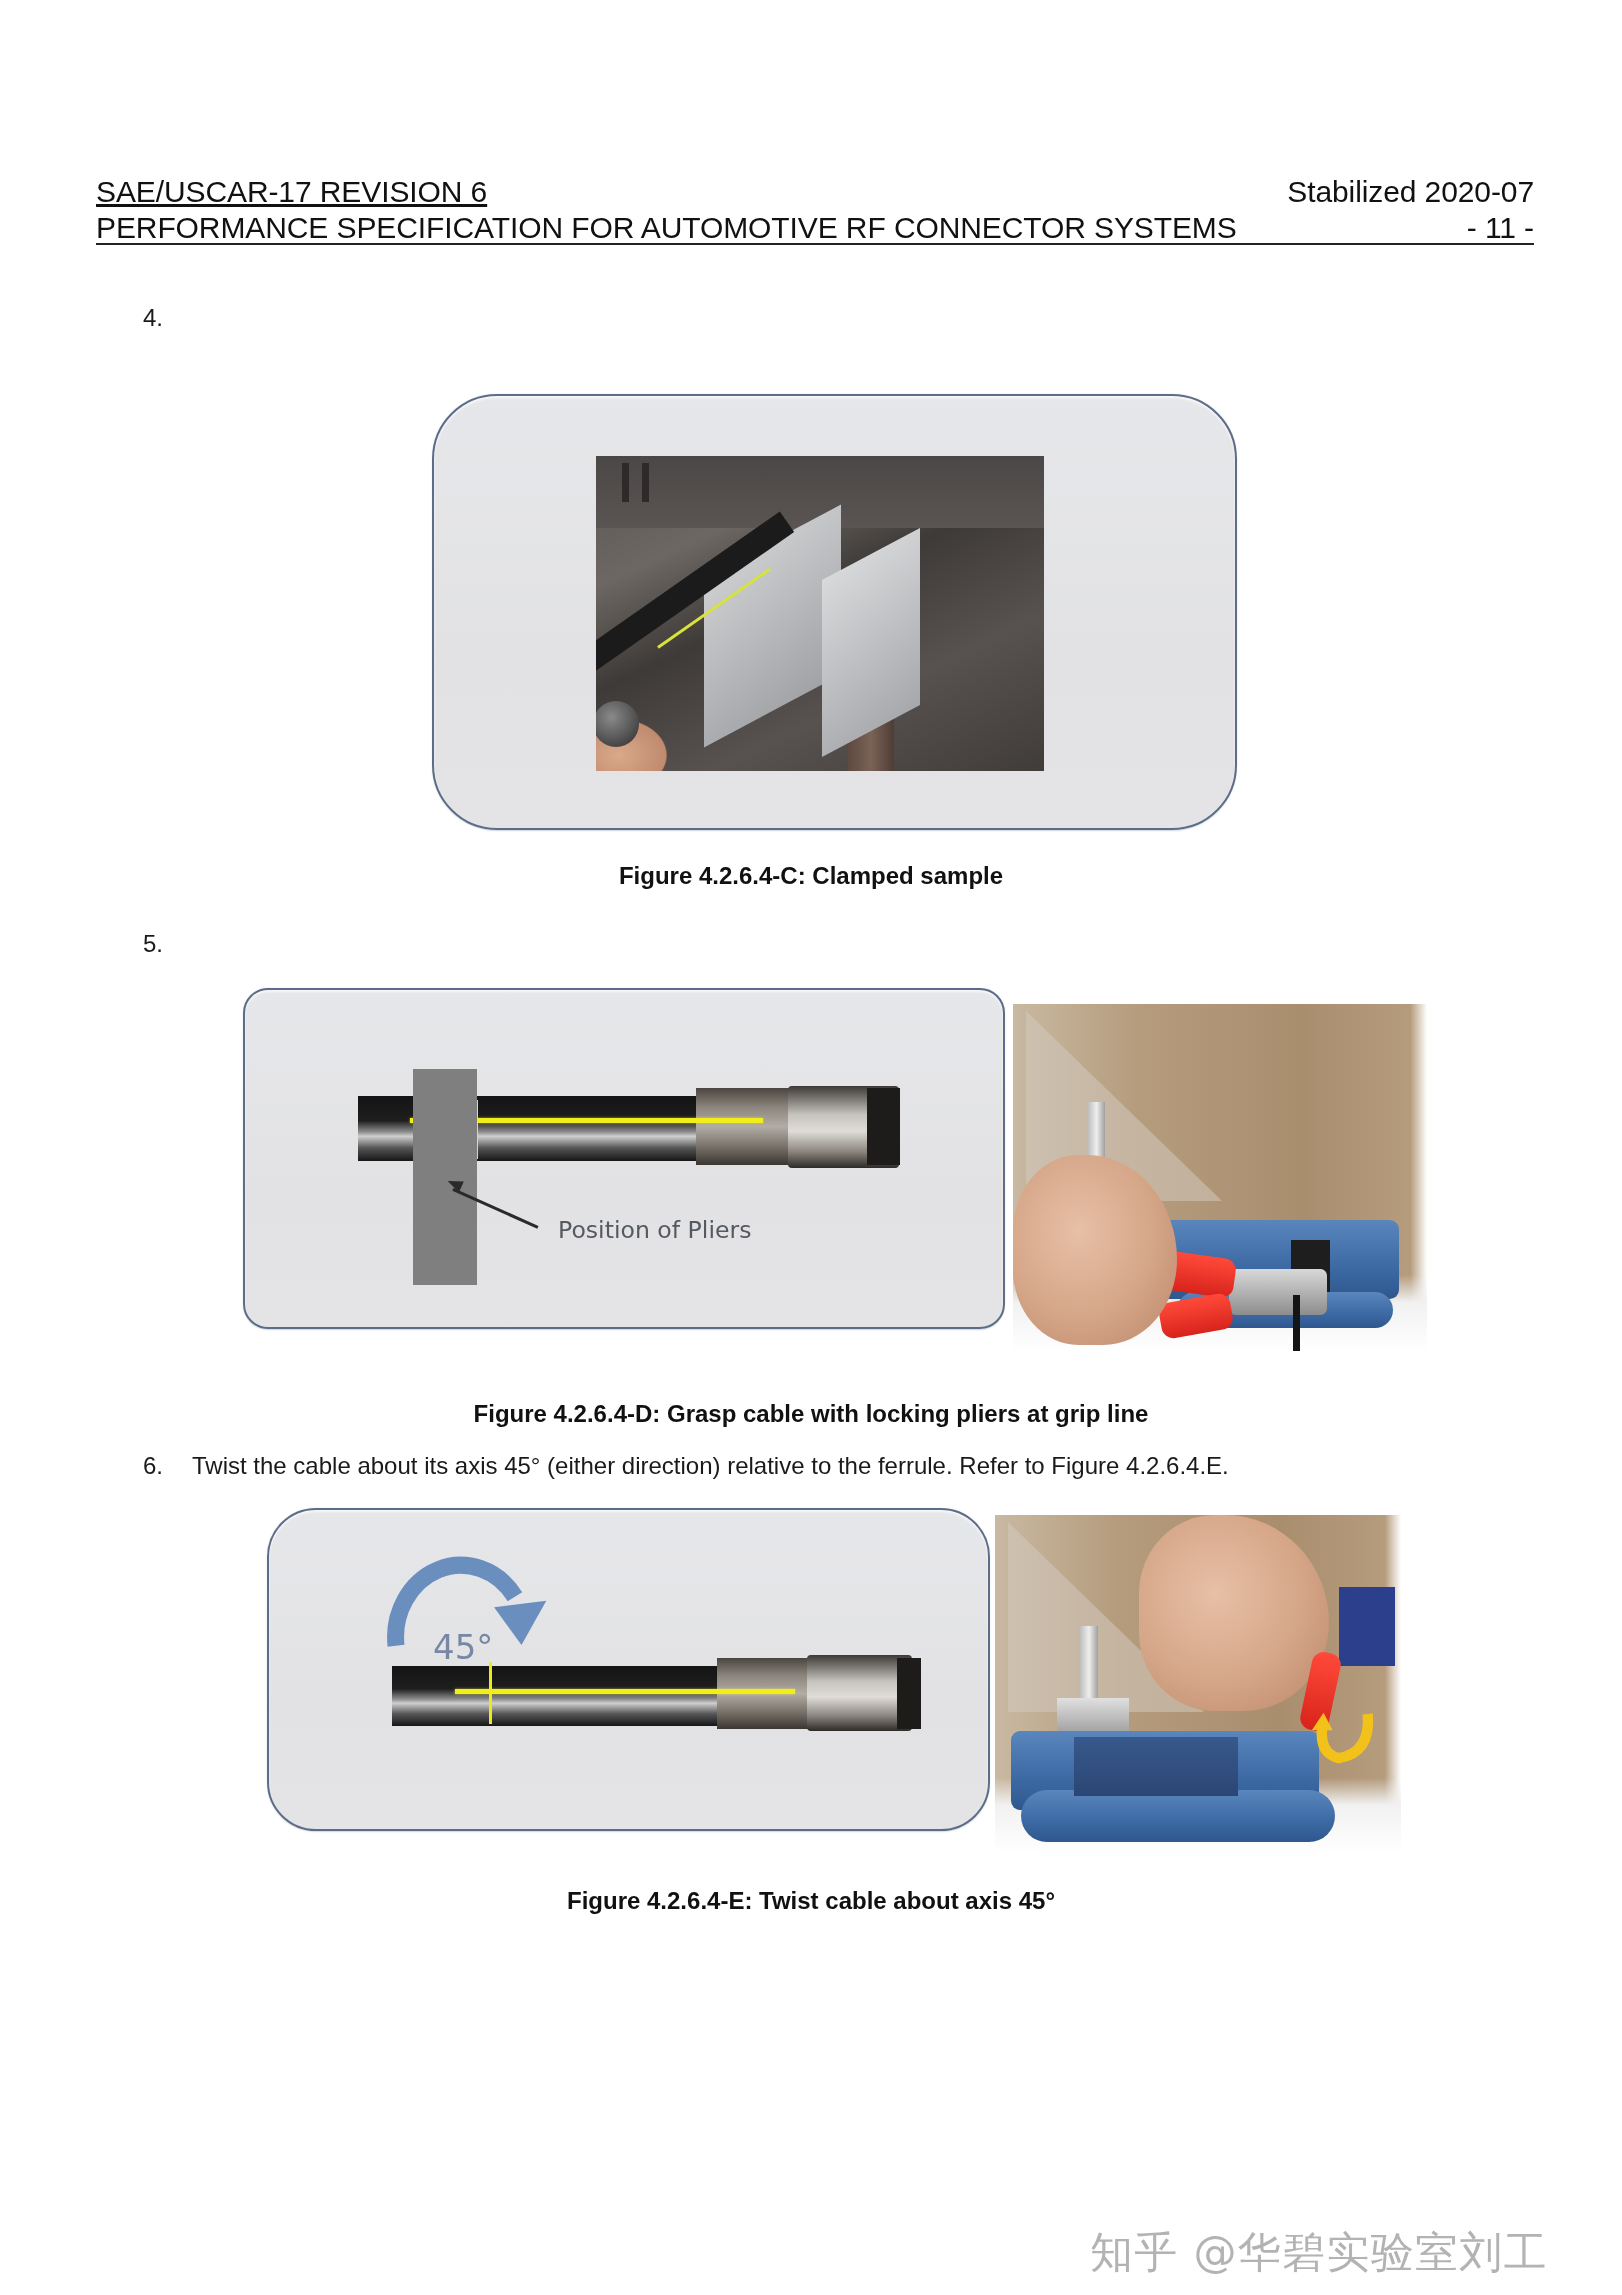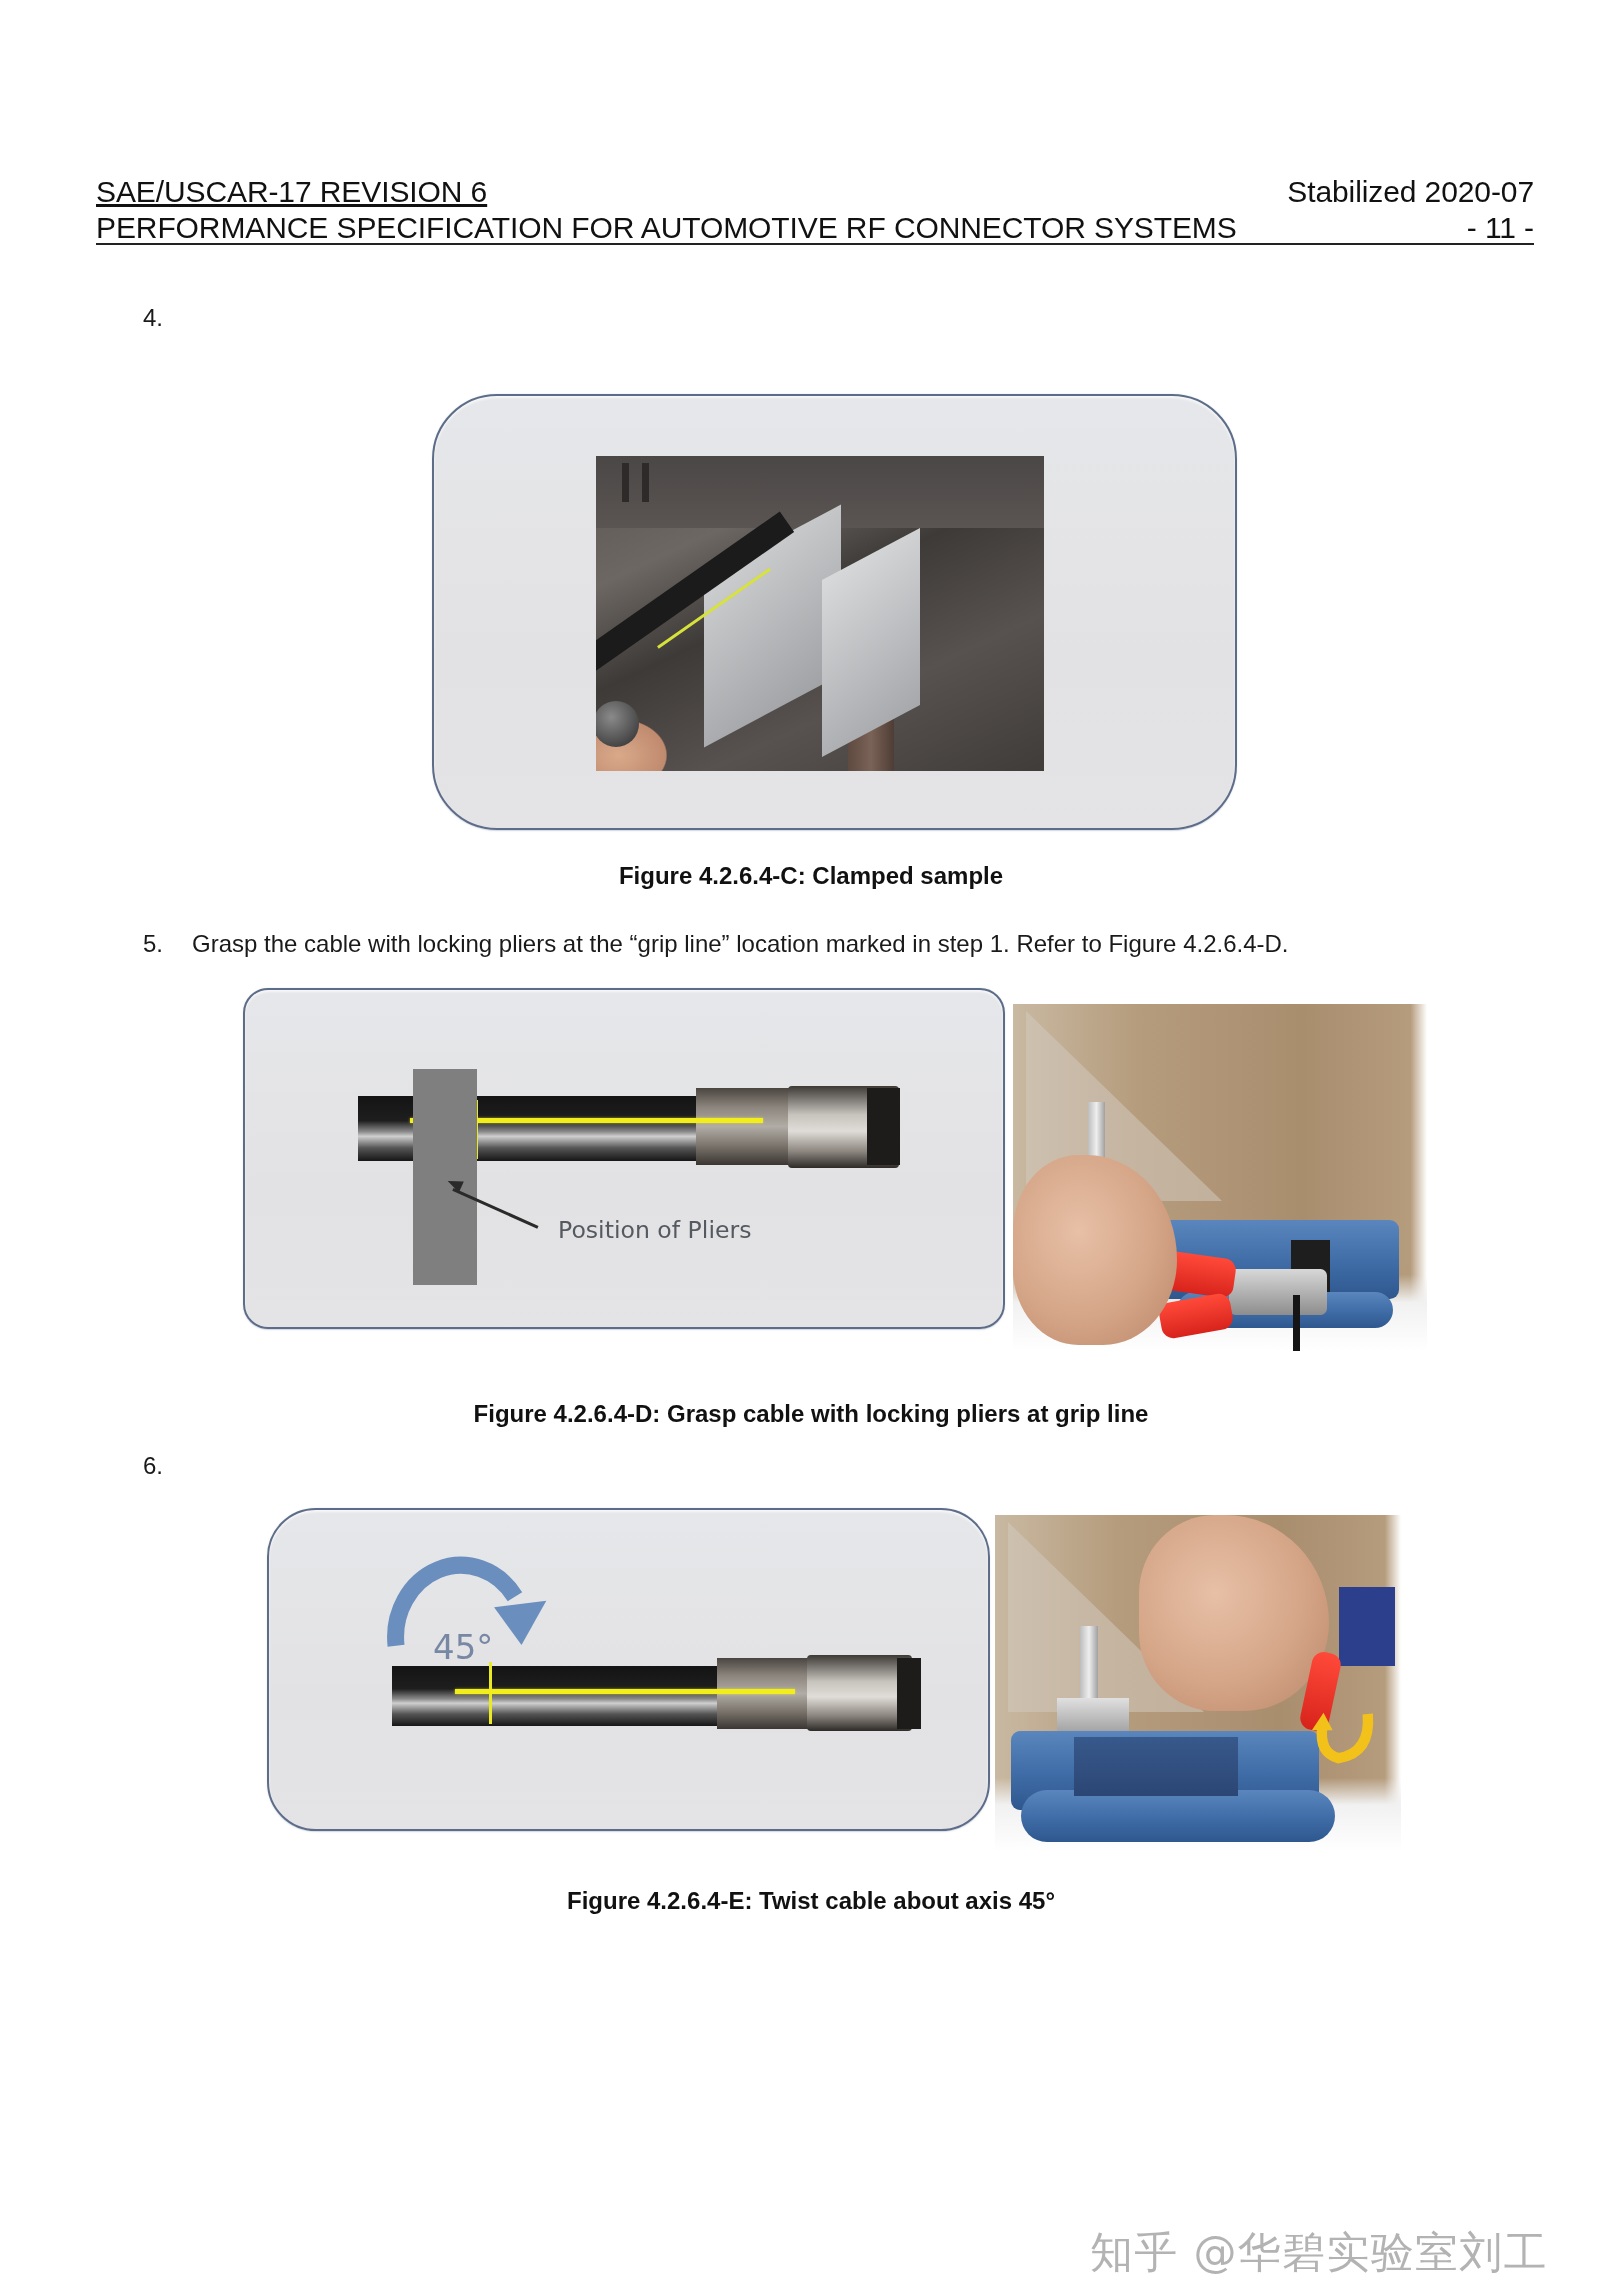--- a/index.html
+++ b/index.html
@@ -97,21 +97,20 @@
     <div class="abs vise-block2"></div>
     <div class="abs vise-knob"></div>
     <div class="abs vise-cable"></div>
     <div class="abs vise-stripe"></div>
   </div>
 </div>
 <div class="abs caption" style="top:861px;">Figure 4.2.6.4-C: Clamped sample</div>
 
 <div class="abs step" style="top:928px; left:0; width:1622px; height:33px;">
   <span class="step-num">5.</span>
-  <span class="step-text">Grasp the cable with locking pliers at the “grip line” location marked in step 1. Refer to Figure 4.2.6.4-D.</span>
 </div>
 
 <div class="figbox" style="left:243px; top:988px; width:762px; height:341px; border-radius:25px;">
 
   <div class="cable" style="left:113px; top:106px; width:340px; height:65px;"></div>
 
   <div class="grip-mark" style="left:230px; top:110px; width:3.3px; height:59px;"></div>
 
   <div class="connector" style="left:451px; top:98px; width:144px; height:77px;"></div>
   <div class="connector-nut" style="left:543px; top:96px; width:111px; height:82px;"></div>
@@ -136,20 +135,21 @@
   <div class="abs red-grip" style="left:121px; top:249px; width:101px; height:39px; transform:rotate(8deg);"></div>
   <div class="abs red-grip" style="left:147px; top:294px; width:72px; height:36px; transform:rotate(-10deg);"></div>
   <div class="abs hand" style="left:0px; top:151px; width:164px; height:190px;"></div>
   <div class="abs" style="left:280px; top:291px; width:6.5px; height:56px; background:#151515;"></div>
 </div>
 
 <div class="abs caption" style="top:1383px;margin-top:16px;">Figure 4.2.6.4-D: Grasp cable with locking pliers at grip line</div>
 
 <div class="abs step" style="top:1450px; left:0; width:1622px; height:33px;">
   <span class="step-num">6.</span>
+  <span class="step-text">Twist the cable about its axis 45° (either direction) relative to the ferrule. Refer to Figure 4.2.6.4.E.</span>
 </div>
 
 <div class="figbox" style="left:267px; top:1508px; width:723px; height:323px; border-radius:49px;">
 
   <svg class="abs" style="left:115px; top:41px;" width="177" height="98" viewBox="0 0 270 150">
     <path d="M 18 145 A 100 110 0 0 1 200 70" fill="none" stroke="#6a8fbf" stroke-width="26"></path>
     <polygon points="168,86 248,76 210,144" fill="#6a8fbf"></polygon>
   </svg>
   <div class="twist-label" style="left:164px; top:77px;">45°</div>
 

